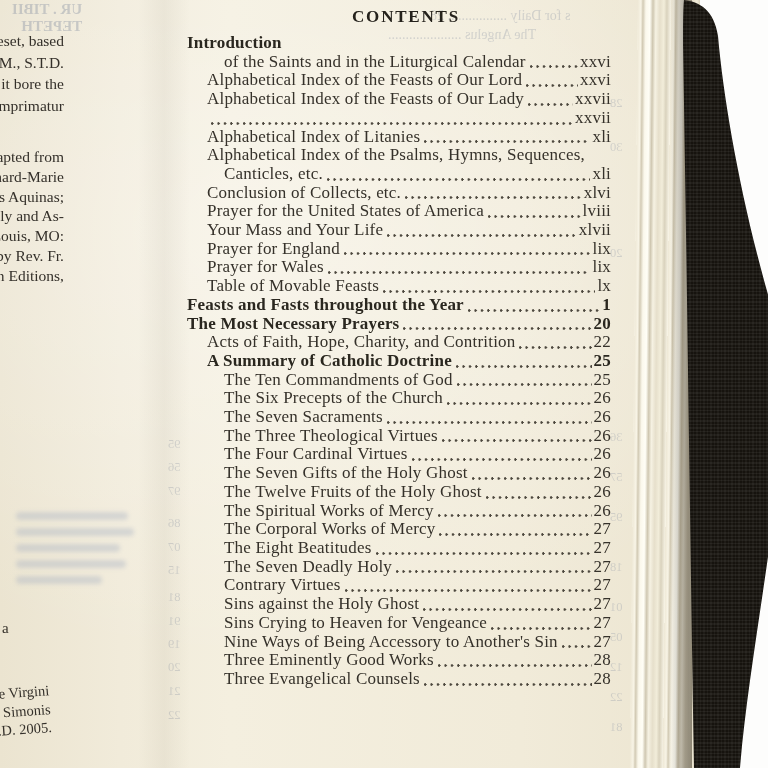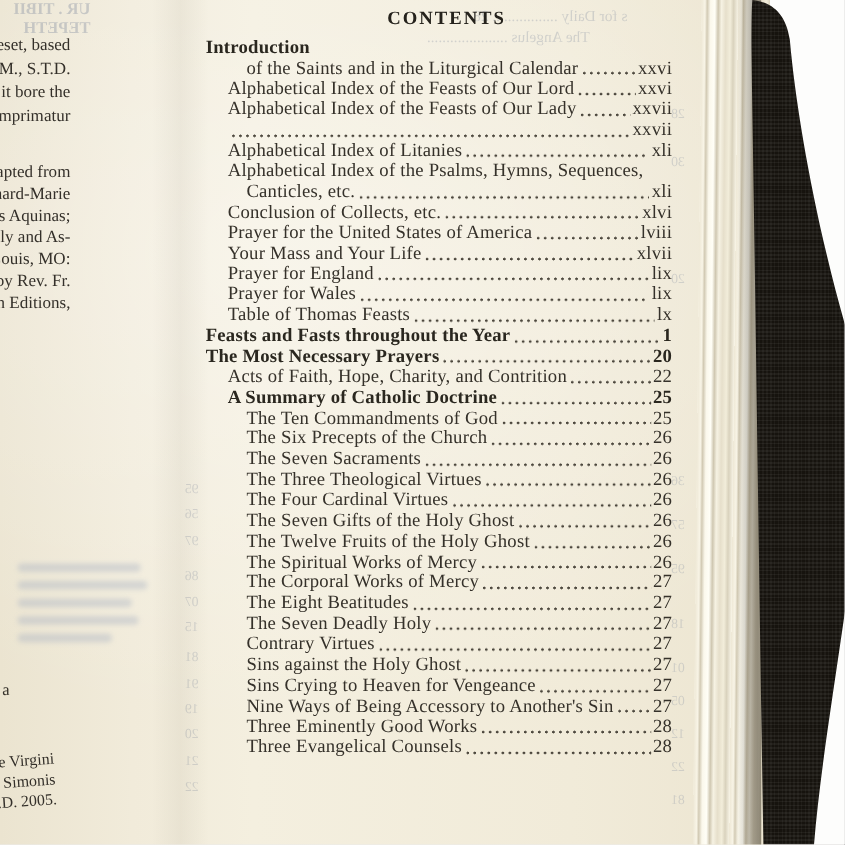--- a/index.html
+++ b/index.html
@@ -187,21 +187,21 @@
             <span class="label"><span>Prayer for England</span></span>
             <span class="leader"></span>
             <span class="pagenum">lix</span>
           </div>
           <div class="row ind-1">
             <span class="label"><span>Prayer for Wales</span></span>
             <span class="leader"></span>
             <span class="pagenum">lix</span>
           </div>
           <div class="row ind-1">
-            <span class="label"><span>Table of Thomas Feasts</span></span>
+            <span class="label"><span>Table of Movable Feasts</span></span>
             <span class="leader"></span>
             <span class="pagenum">lx</span>
           </div>
           <div class="row ind-0 bold gap">
             <span class="label"><span>Feasts and Fasts throughout the Year</span></span>
             <span class="leader"></span>
             <span class="pagenum">1</span>
           </div>
           <div class="row ind-0 bold gap">
             <span class="label"><span>The Most Necessary Prayers</span></span>

